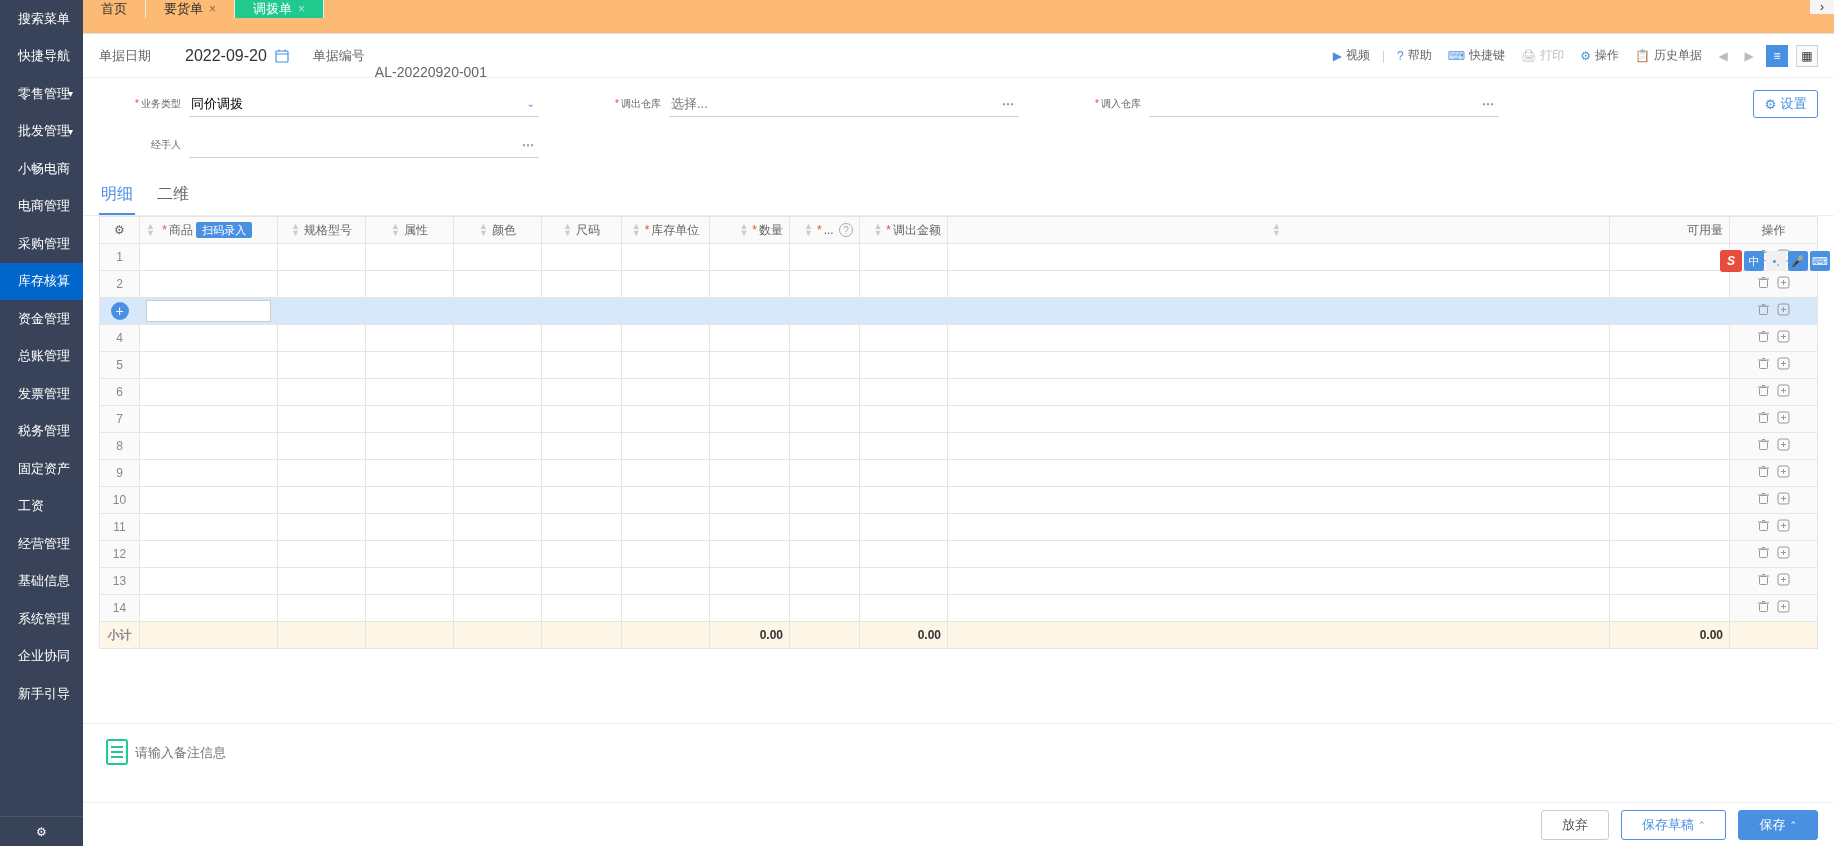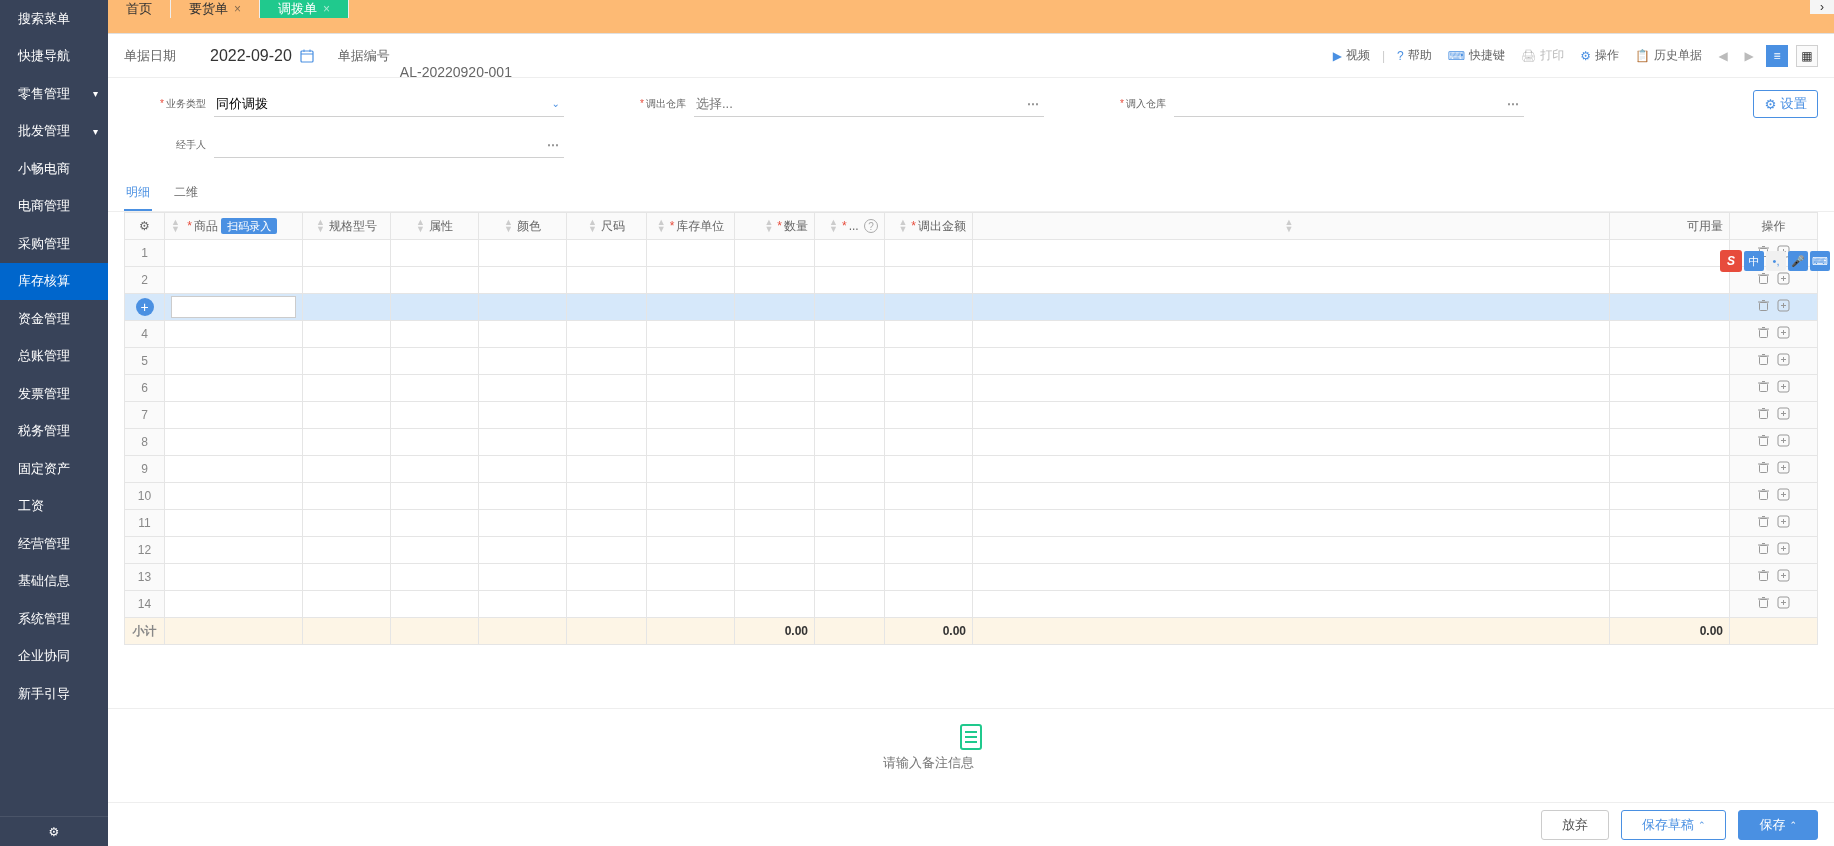--- a/index.html
+++ b/index.html
@@ -1,20 +1,20 @@
 <!DOCTYPE html>
 <html><head>
 <meta charset="utf-8">
 <style>
 * { margin: 0; padding: 0; box-sizing: border-box; }
 body { font-family: "Microsoft YaHei", Arial, sans-serif; font-size: 12px; color: #333; background: #fff; overflow: hidden; }
 .app { display: flex; width: 1834px; height: 846px; }
 
 
-.sidebar { width: 108px; background: #384359; color: #fff; display: flex; flex-direction: column; }
+.sidebar { width: 83px; background: #384359; color: #fff; display: flex; flex-direction: column; }
 .sidebar-item { height: 37.5px; display: flex; align-items: center; padding-left: 18px; cursor: pointer; font-size: 13px; position: relative; }
 .sidebar-item.active { background: #0066cc; }
 .sidebar-item .caret { position: absolute; right: 10px; font-size: 10px; }
 .sidebar-bottom { margin-top: auto; height: 30px; display: flex; align-items: center; justify-content: center; border-top: 1px solid #4a5468; }
 
 
 .main { flex: 1; display: flex; flex-direction: column; overflow: hidden; }
 
 
 .tabs { height: 34px; display: flex; align-items: flex-start; border-bottom: 1px solid #e0e0e0; background: #fdba74; }
@@ -44,21 +44,21 @@
 .form-label .req { color: #e74c3c; margin-right: 2px; }
 .form-select-wrap { position: relative; width: 350px; border-bottom: 1px solid #d0d0d0; height: 26px; display: flex; align-items: center; }
 .form-select-wrap input { border: none; outline: none; width: 100%; font-size: 13px; padding: 0 2px; }
 .form-select-wrap .sel-caret { position: absolute; right: 4px; color: #4a90e2; font-size: 10px; }
 .form-select-wrap .sel-dots { position: absolute; right: 4px; color: #888; font-weight: bold; letter-spacing: 1px; }
 .placeholder { color: #aaa; }
 .settings-btn { margin-left: auto; border: 1px solid #4a90e2; color: #4a90e2; padding: 4px 10px; border-radius: 3px; background: #fff; display: flex; align-items: center; gap: 4px; cursor: pointer; }
 
 
 .inner-tabs { display: flex; gap: 20px; padding: 0 16px; border-bottom: 1px solid #eee; }
-.inner-tab { padding: 8px 2px; font-size: 12px; color: #666; cursor: pointer; border-bottom: 2px solid transparent; }
+.inner-tab { padding: 8px 2px; font-size: 16px; color: #666; cursor: pointer; border-bottom: 2px solid transparent; }
 .inner-tab.active { color: #4a90e2; border-bottom-color: #4a90e2; }
 
 
 .table-wrap { flex: 1; overflow: auto; padding: 0 16px; }
 table { border-collapse: collapse; width: 100%; table-layout: fixed; }
 th, td { border: 1px solid #e5e5e5; height: 27px; font-size: 12px; padding: 0 6px; }
 th { background: #fafafa; color: #666; font-weight: normal; position: relative; }
 th .sort { color: #ccc; font-size: 9px; line-height: 7px; display: inline-flex; flex-direction: column; vertical-align: middle; margin-right: 4px; }
 th .req { color: #e74c3c; margin-right: 2px; }
 .col-num { width: 40px; text-align: center; background: #fafafa; color: #888; }
@@ -78,21 +78,21 @@
 tr.active-row td { background: #d6e8fa; }
 tr.active-row .col-num { background: #d6e8fa; }
 tr.subtotal td { background: #fdf5e6; font-weight: bold; }
 .scan-btn { background: #4a90e2; color: #fff; padding: 2px 6px; border-radius: 2px; font-size: 11px; }
 .add-btn { width: 18px; height: 18px; border-radius: 50%; background: #4a90e2; color: #fff; display: inline-flex; align-items: center; justify-content: center; font-size: 14px; }
 .row-icn { color: #999; cursor: pointer; margin: 0 3px; display: inline-block; width: 14px; height: 14px; }
 .cell-input { width: 100%; height: 22px; border: 1px solid #ccc; outline: none; padding: 0 4px; background: #fff; }
 .info-icn { display: inline-flex; width: 14px; height: 14px; border: 1px solid #aaa; border-radius: 50%; align-items: center; justify-content: center; color: #aaa; font-size: 10px; margin-left: 2px; }
 
 
-.remarks { display: flex; align-items: center; padding: 10px 16px; border-top: 1px solid #eee; flex-direction: column; }
+.remarks { display: flex; align-items: center; padding: 10px 16px; border-top: 1px solid #eee; }
 .remarks-icon { width: 36px; height: 36px; display: flex; align-items: center; justify-content: center; color: #20c98d; }
 .remarks input { flex: 1; border: none; outline: none; font-size: 13px; color: #333; }
 
 
 .footer { height: 44px; border-top: 1px solid #eee; display: flex; align-items: center; justify-content: flex-end; gap: 12px; padding: 0 16px; margin-top: 22px; }
 .btn { height: 30px; padding: 0 20px; border-radius: 3px; font-size: 13px; cursor: pointer; display: inline-flex; align-items: center; gap: 4px; }
 .btn-default { background: #fff; border: 1px solid #ccc; color: #555; }
 .btn-ghost { background: #fff; border: 1px solid #4a90e2; color: #4a90e2; }
 .btn-primary { background: #4a90e2; border: 1px solid #4a90e2; color: #fff; }
 .btn .caret-up { font-size: 9px; }

